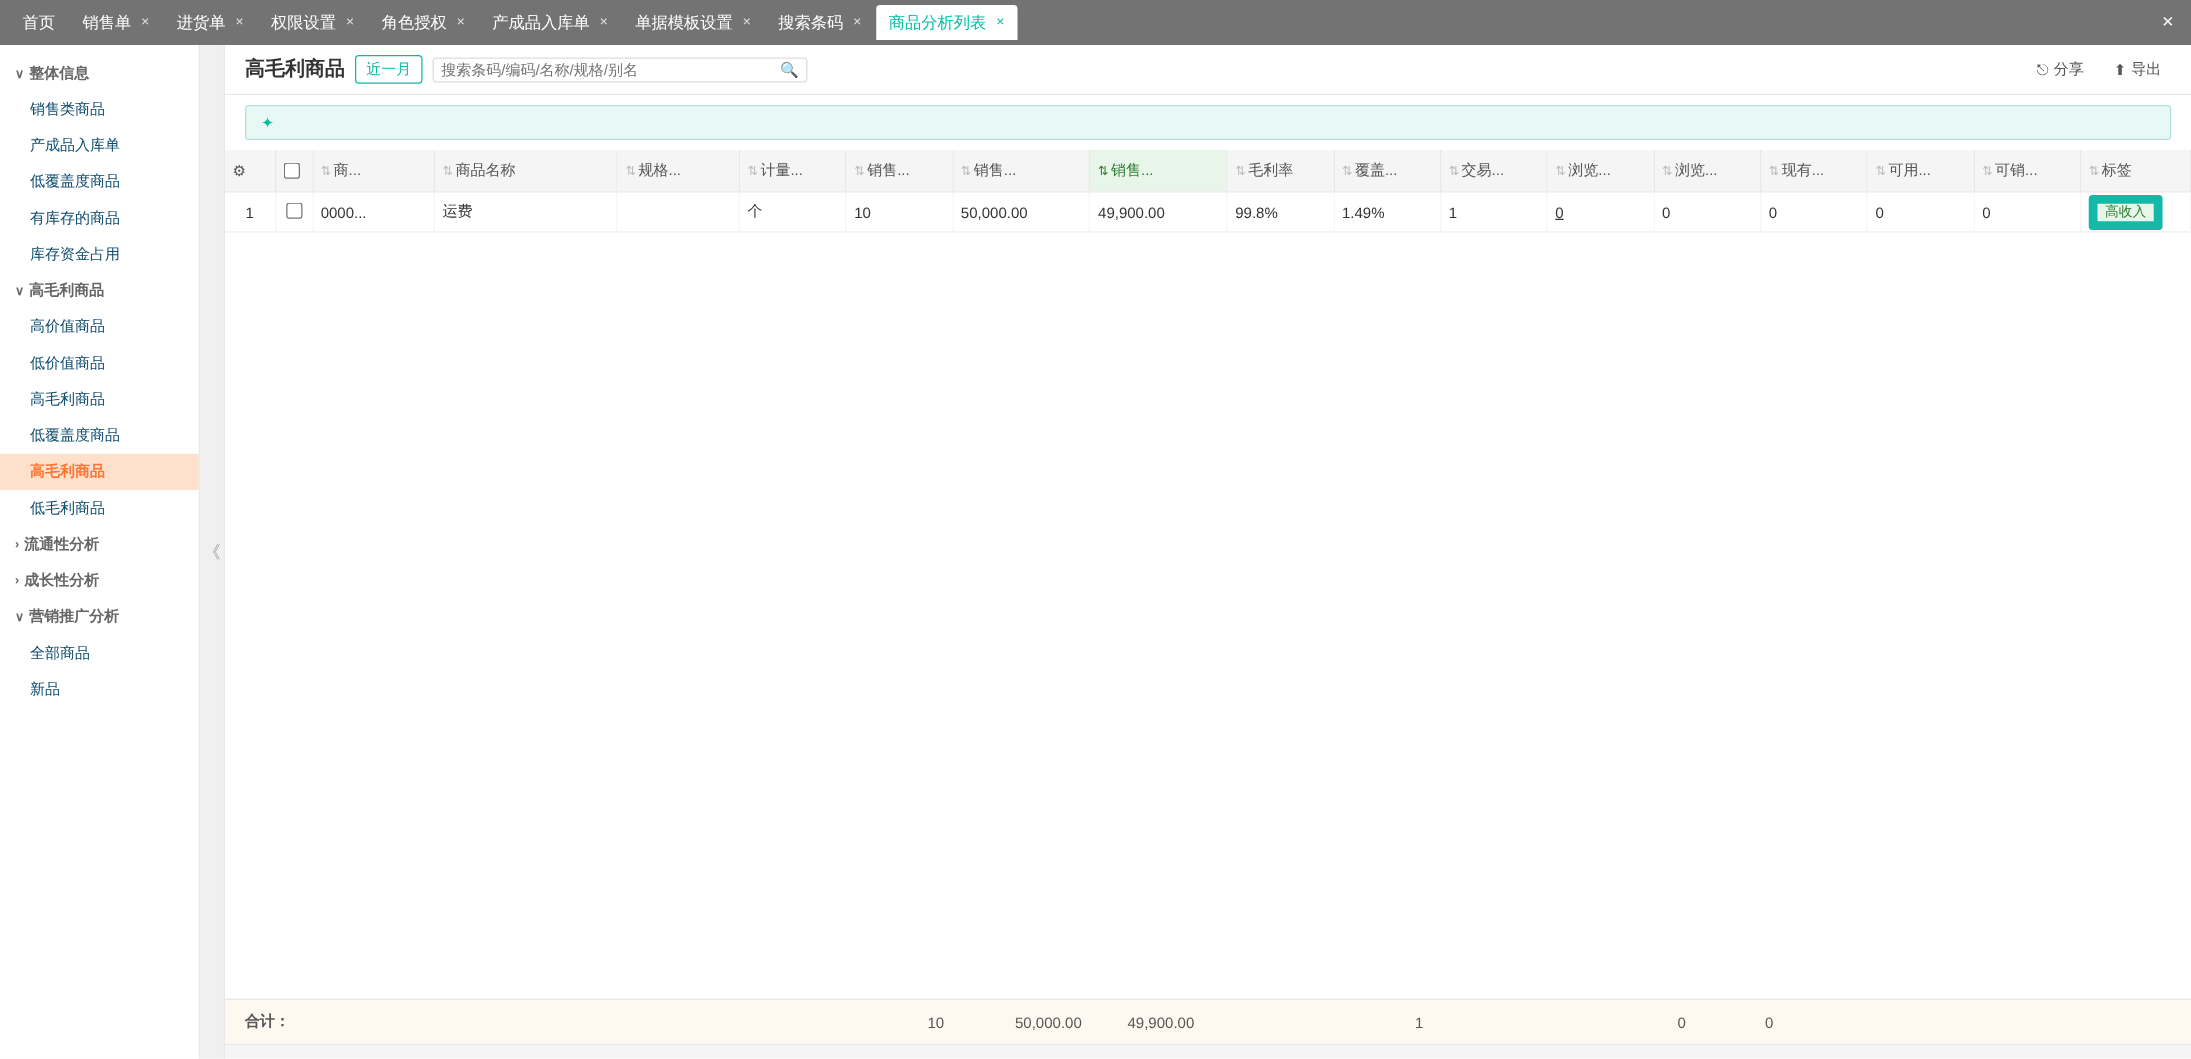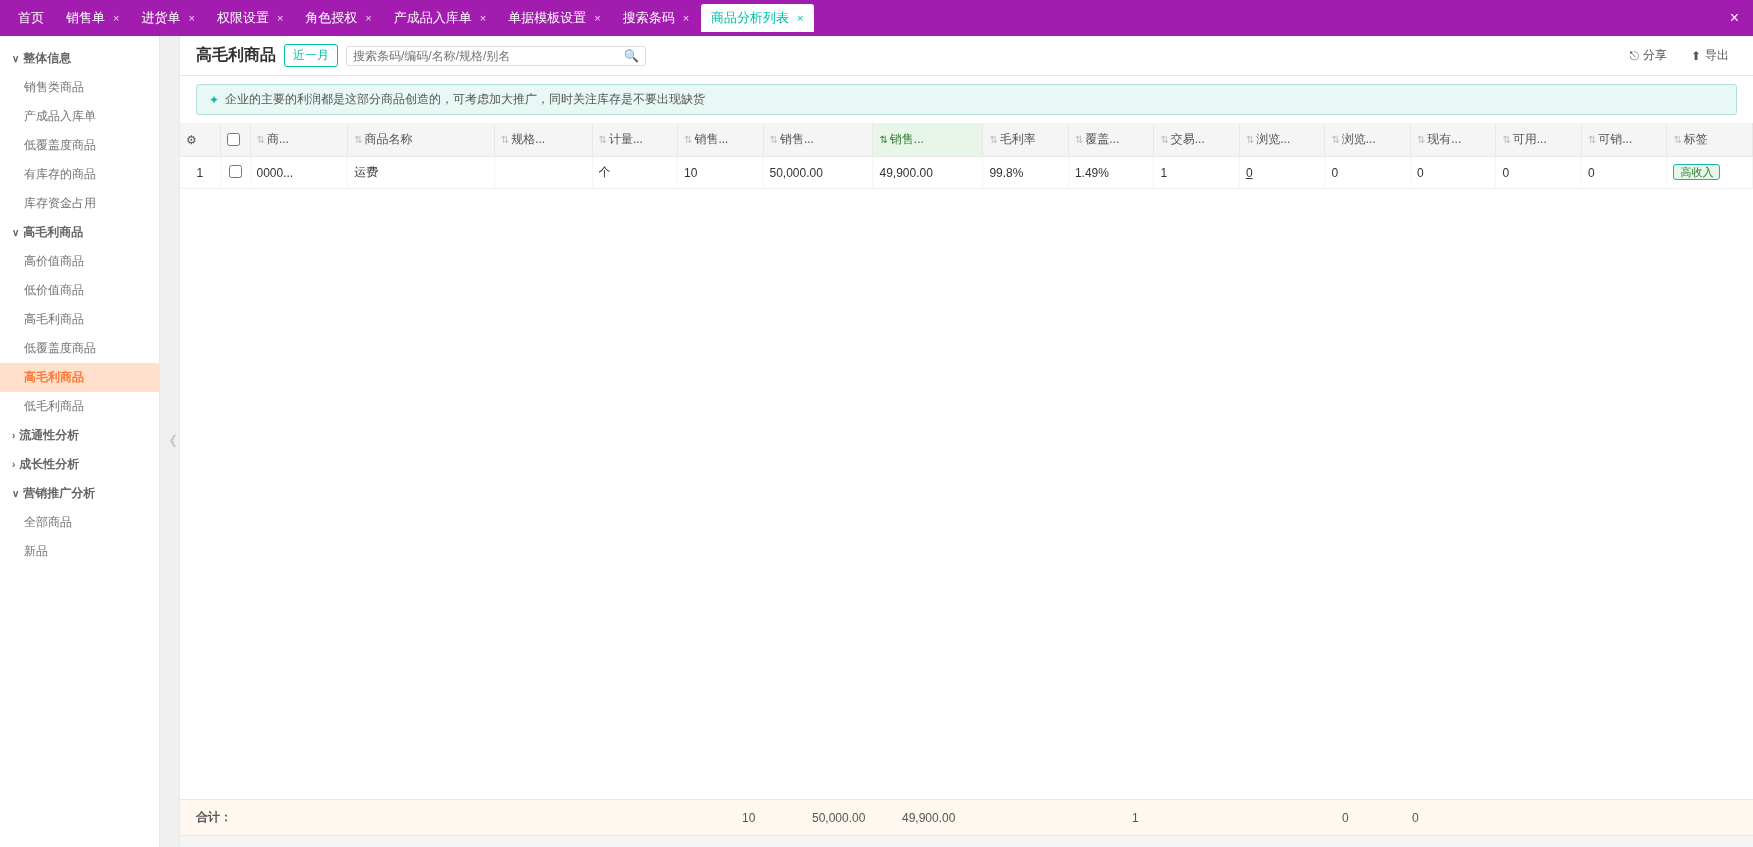--- a/index.html
+++ b/index.html
@@ -2,21 +2,21 @@
 <html><head>
   <meta charset="utf-8">
   <style>
     * { box-sizing: border-box; margin: 0; padding: 0; }
     body { font-family: 'Microsoft YaHei', Arial, sans-serif; font-size: 12px; color: #333; background: #f5f5f5; overflow: hidden; }
 
     
     .top-nav {
       display: flex;
       align-items: center;
-      background: #a21caf;
+      background: #737373;
       height: 36px;
       padding: 0 8px;
       gap: 2px;
       flex-shrink: 0;
     }
     .top-nav .nav-item {
       display: flex;
       align-items: center;
       padding: 0 10px;
       height: 28px;
@@ -65,21 +65,21 @@
       padding: 6px 12px;
       font-size: 12px;
       color: #666;
       cursor: pointer;
       font-weight: bold;
     }
     .sidebar-group-header .arrow { margin-right: 4px; font-size: 10px; }
     .sidebar-item {
       padding: 6px 12px 6px 24px;
       font-size: 12px;
-      color: #737373;
+      color: #0c4a6e;
       cursor: pointer;
       white-space: nowrap;
     }
     .sidebar-item.active {
       background: #ffe0cc;
       color: #ff7733;
       font-weight: bold;
     }
 
     
@@ -206,21 +206,21 @@
     }
     tbody td {
       padding: 7px 6px;
       color: #333;
       white-space: nowrap;
       border-right: 1px solid #f5f5f5;
     }
     .tag-high-income {
       background: #e8f5e9;
       color: #2e7d32;
-      border: 1px solid #14b8a6;
+      border: 7px solid #14b8a6;
       border-radius: 3px;
       padding: 1px 6px;
       font-size: 11px;
     }
     .underline { text-decoration: underline; color: #333; }
 
     
     .footer-total {
       display: flex;
       align-items: center;
@@ -358,21 +358,20 @@
         <span>分享</span>
       </div>
       <div class="header-action-btn">
         <span>⬆</span>
         <span>导出</span>
       </div>
     </div>
 
     <div class="info-banner">
       <span style="color:#00bfa5;">✦</span>
-      <span>企业的主要的利润都是这部分商品创造的，可考虑加大推广，同时关注库存是不要出现缺货</span>
     </div>
 
     <div class="table-wrapper">
       <table>
         <thead>
           <tr>
             <th class="num-col">
               <div class="th-content">
                   <span style="cursor:pointer;">⚙</span>
                 </div>

